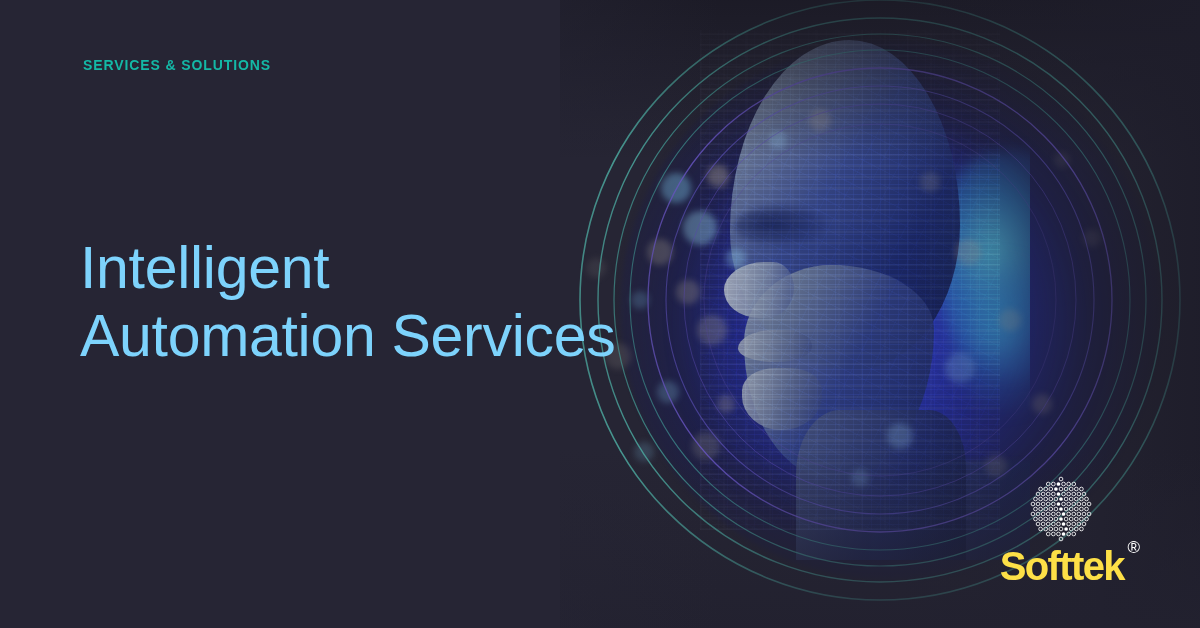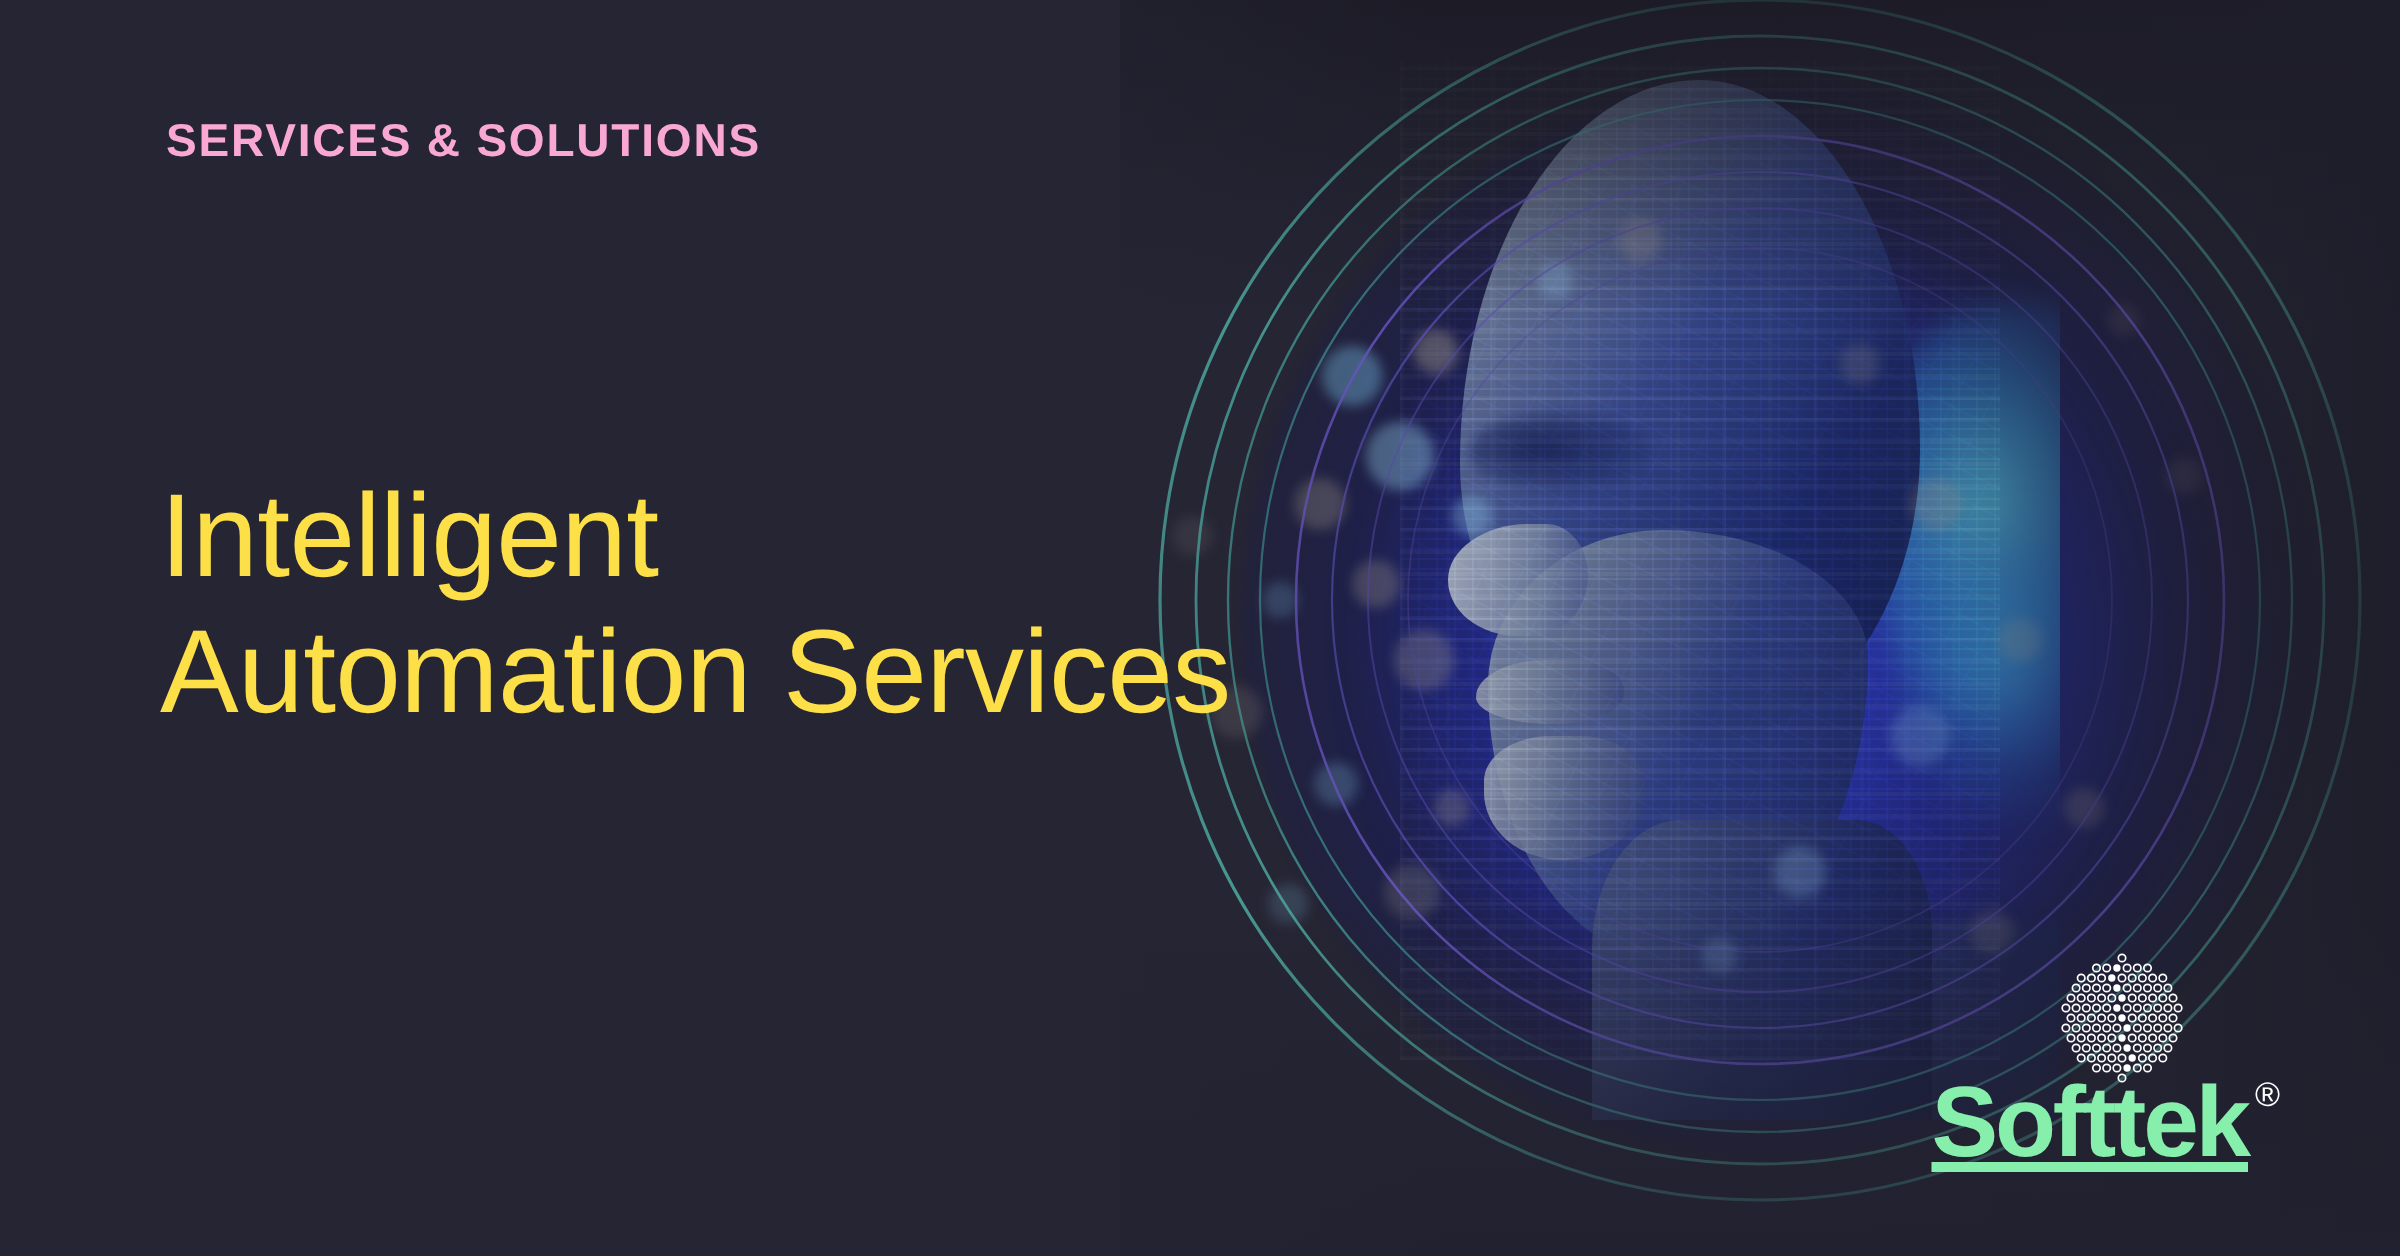--- a/index.html
+++ b/index.html
@@ -188,33 +188,33 @@
   .dot {
     position:absolute;
     border-radius:50%;
     filter:blur(3px);
   }
 
   
   .eyebrow {
     position:absolute;
     left:83px; top:57px;
-    font-size:23px;
+    font-size:14px;
     font-weight:bold;
     letter-spacing:0.9px;
-    color:#f9a8d4;
+    color:#14b8a6;
     white-space:nowrap;
   }
   .headline {
     position:absolute;
     left:80px; top:234px;
     font-size:59px;
     font-weight:300;
     line-height:68px;
-    color:#fde047;
+    color:#7dd3fc;
     letter-spacing:-0.3px;
     white-space:pre-line;
   }
   .url {
     position:absolute;
     left:82px; top:551px;
     font-size:27px;
     font-weight:400;
     color:#f2f2f5;
     letter-spacing:-0.1px;
@@ -228,26 +228,25 @@
     width:190px; height:110px;
   }
   .logo-mark {
     position:absolute;
     right:46px; top:0;
     width:66px; height:66px;
   }
   .logo-word {
     position:absolute;
     right:16px; bottom:0;
-    font-size:50px;
+    font-size:40px;
     font-weight:bold;
-    color:#86efac;
+    color:#fde047;
     letter-spacing:-1.6px;
     line-height:1;
-    text-decoration:underline;
   }
   .logo-r {
     position:absolute;
     right:0; bottom:30px;
     font-size:17px;
     font-weight:400;
     color:#ffffff;
     line-height:1;
   }
 </style>

